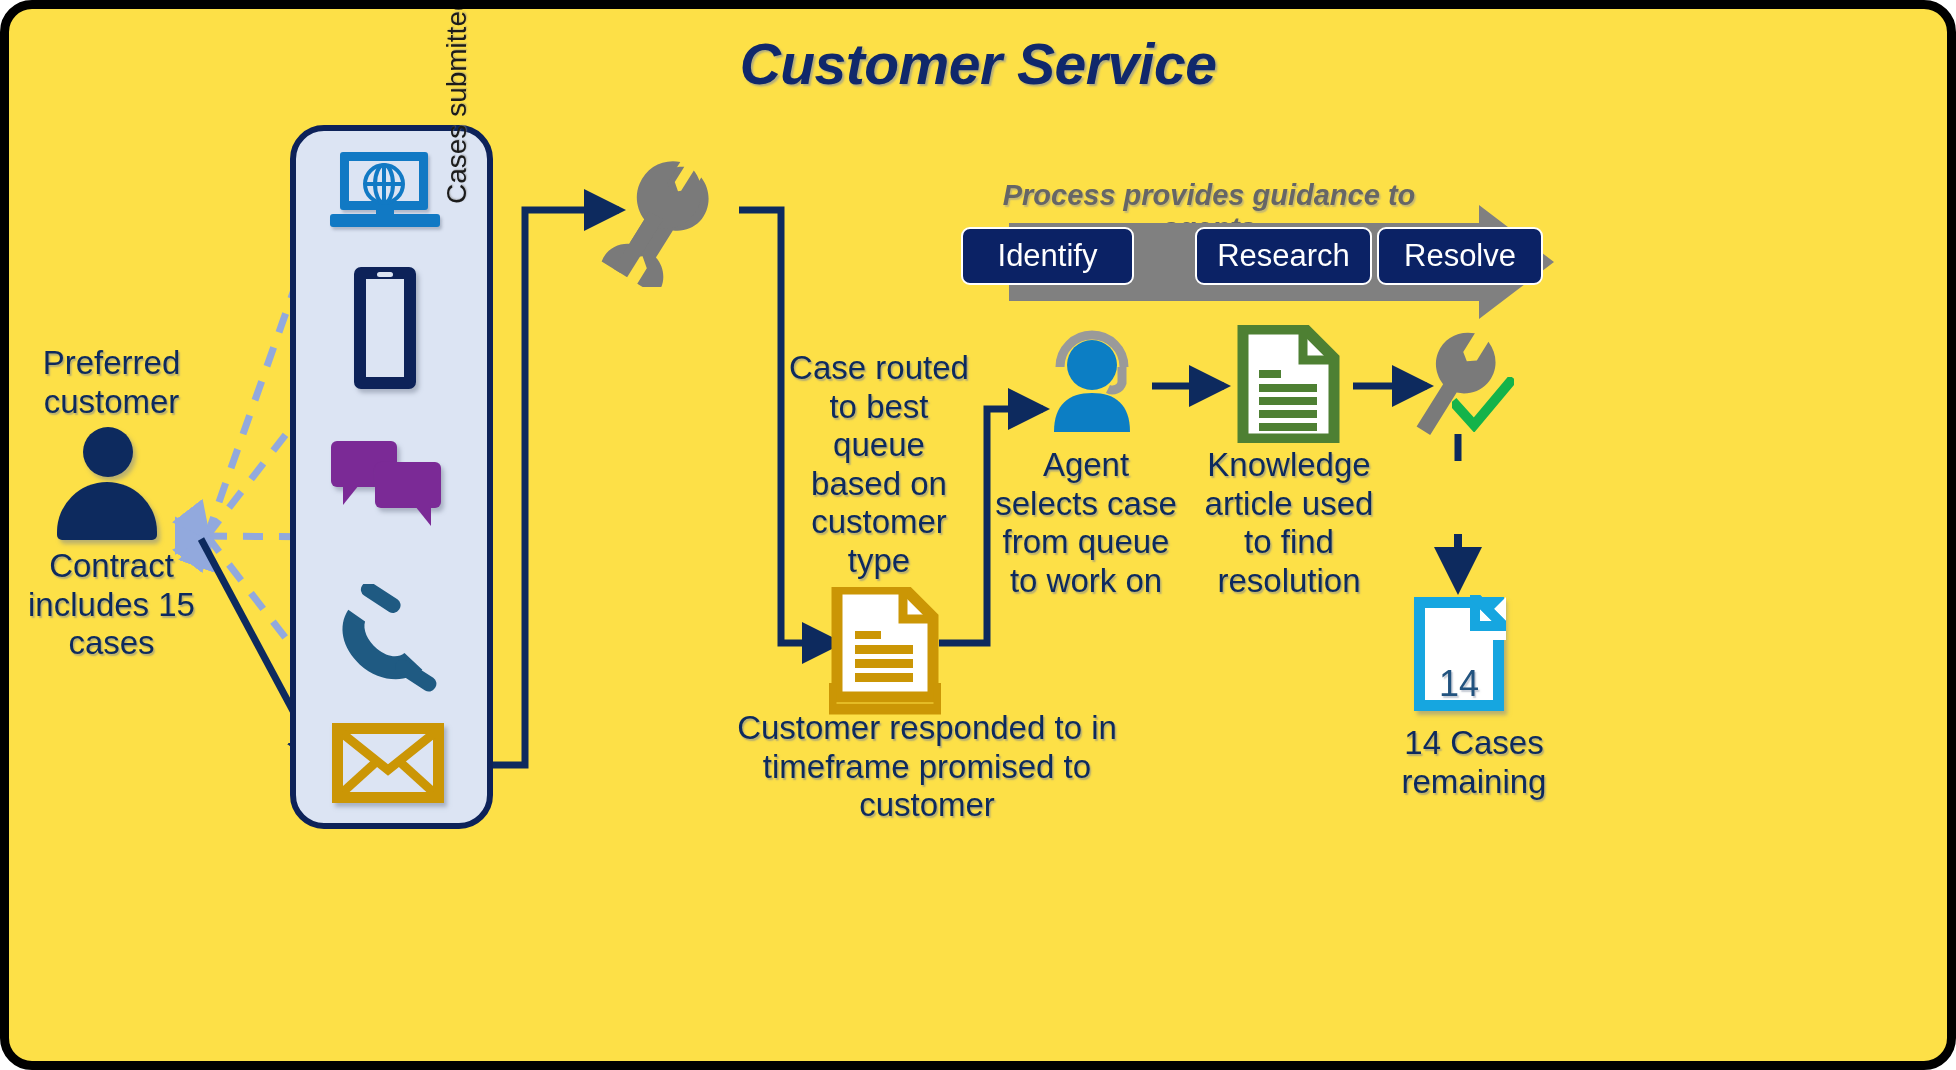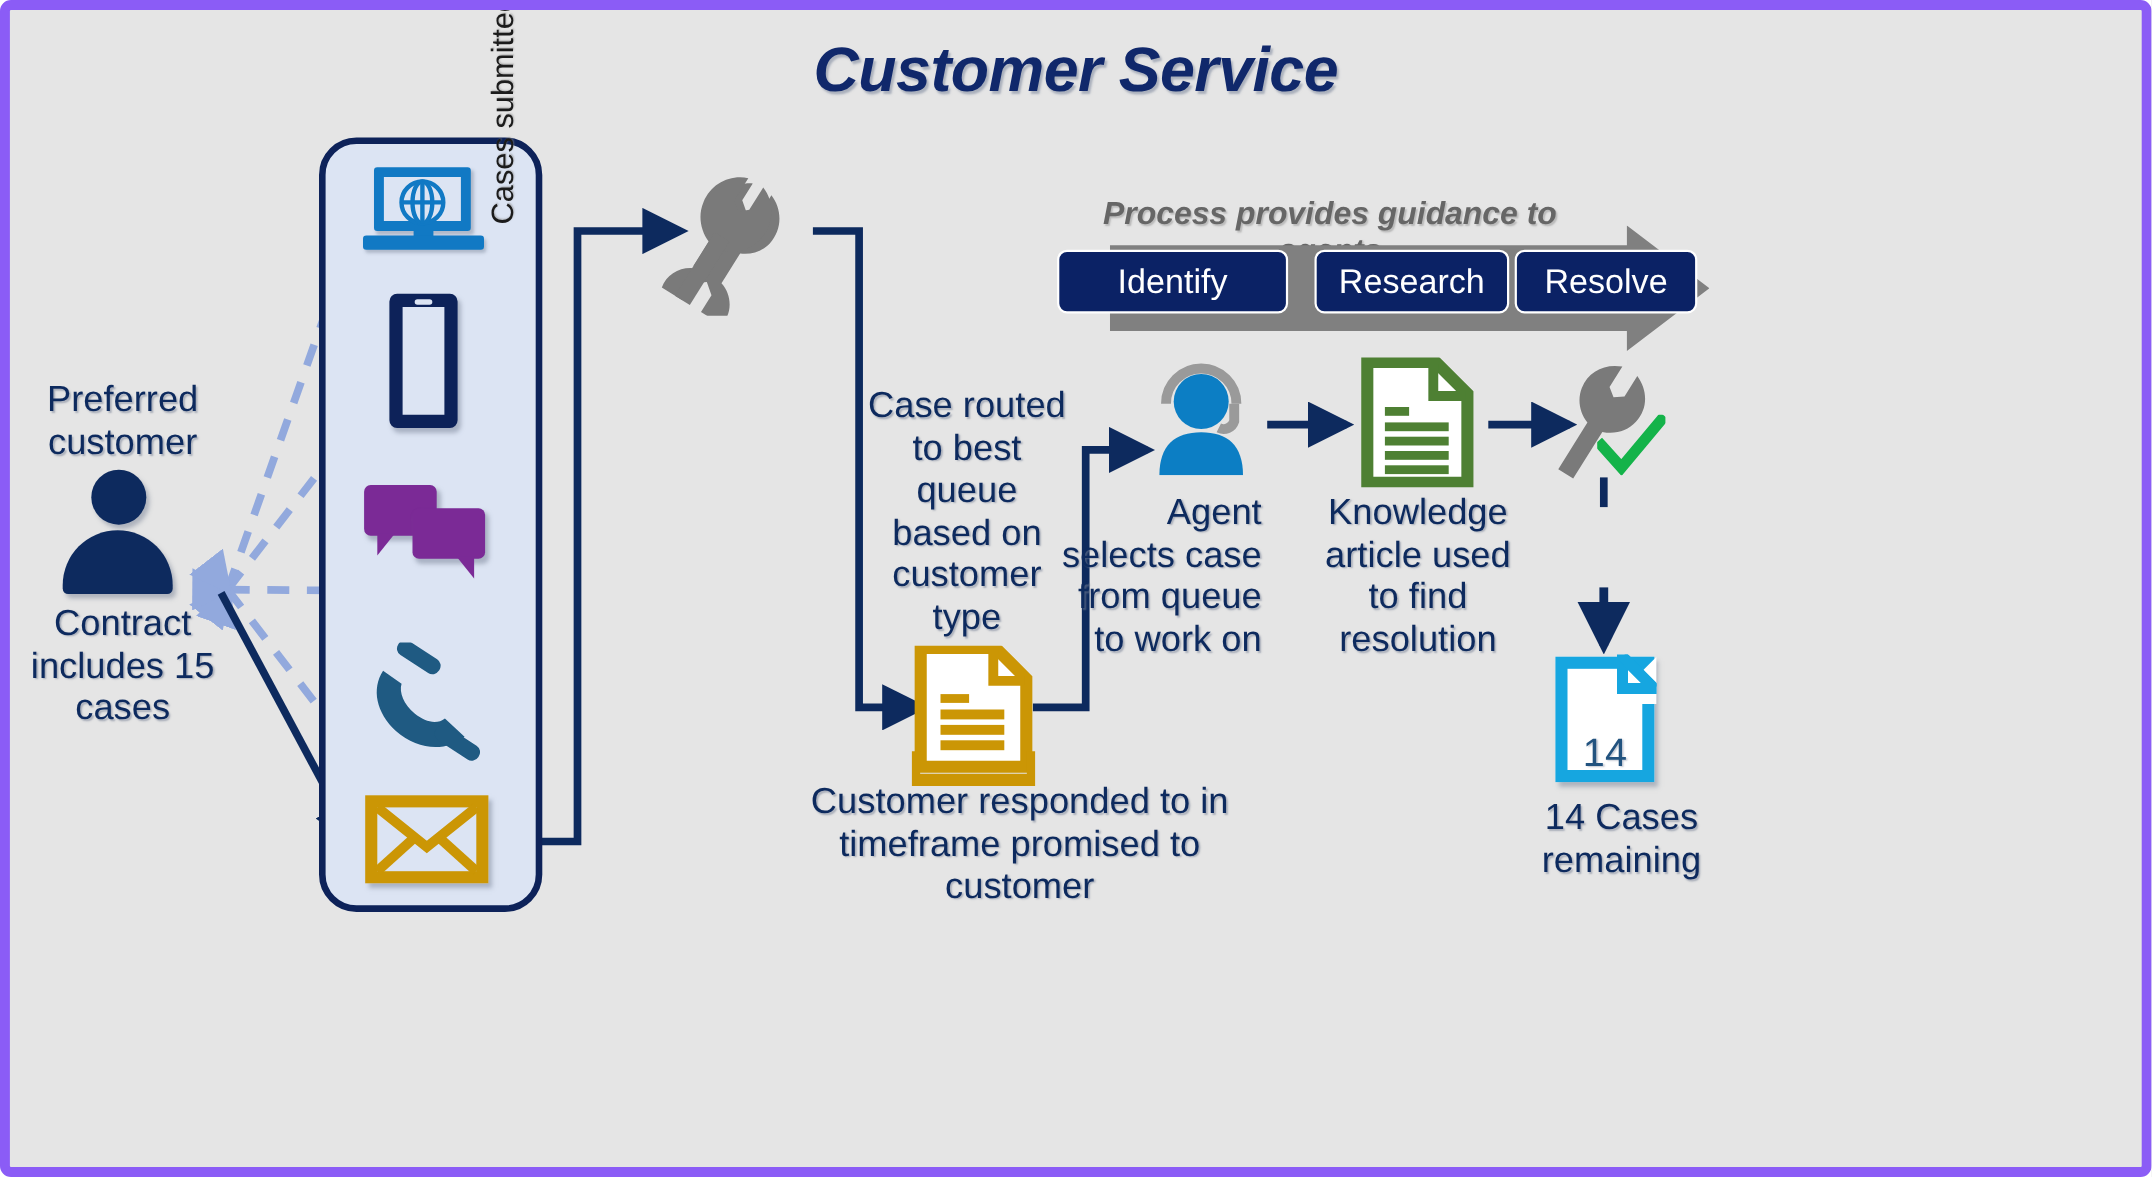--- a/index.html
+++ b/index.html
@@ -6,23 +6,23 @@
   body{
     width:1956px;height:1070px;
     background:#ffffff;
     font-family:"Liberation Sans", sans-serif;
     overflow:hidden;
   }
   #stage{
     position:relative;
     width:1956px;height:1070px;
     box-sizing:border-box;
-    border:9px solid #8b5cf6;
-    border-radius:10px;
-    background:#e5e5e5;
+    border:9px solid #000000;
+    border-radius:32px;
+    background:#fde047;
     overflow:hidden;
   }
   .abs{position:absolute;}
   .txt{
     color:#0d2a5e;
     text-align:center;
     line-height:1.17;
     text-shadow:1.5px 1.5px 1.6px rgba(120,130,150,.55);
     white-space:pre-line;
   }
@@ -156,27 +156,27 @@
     color:#666666;text-align:center;text-shadow:1.5px 1.5px 1.5px rgba(150,150,150,.55);
   }
   #proc-arrow{left:1000px;top:196px;width:545px;height:114px;}
   .proc-step{
     position:absolute;top:218px;height:58px;
     background:#0b2265;border:2.5px solid #ffffff;border-radius:9px;
     color:#ffffff;font-size:31px;
     display:flex;align-items:center;justify-content:center;
     box-sizing:border-box;
   }
-  #step-identify{left:952px;width:210px;}
+  #step-identify{left:952px;width:173px;}
   #step-research{left:1186px;width:177px;}
   #step-resolve{left:1368px;width:166px;}
 
   
   #agent-icon{left:1037px;top:318px;width:92px;height:105px;}
-  #agent-label{left:918px;top:437px;width:220px;font-size:33px;text-align:right;}
+  #agent-label{left:967px;top:437px;width:220px;font-size:33px;}
 
   
   #doc-green{left:1228px;top:316px;width:103px;height:118px;}
   #knowledge-label{left:1180px;top:437px;width:200px;font-size:33px;}
 
   
   #wrench2{left:1395px;top:322px;width:110px;height:112px;}
   #check{left:1443px;top:368px;width:62px;height:55px;}
   #case-resolved-label{left:1370px;top:456px;width:160px;font-size:33px;}
 

